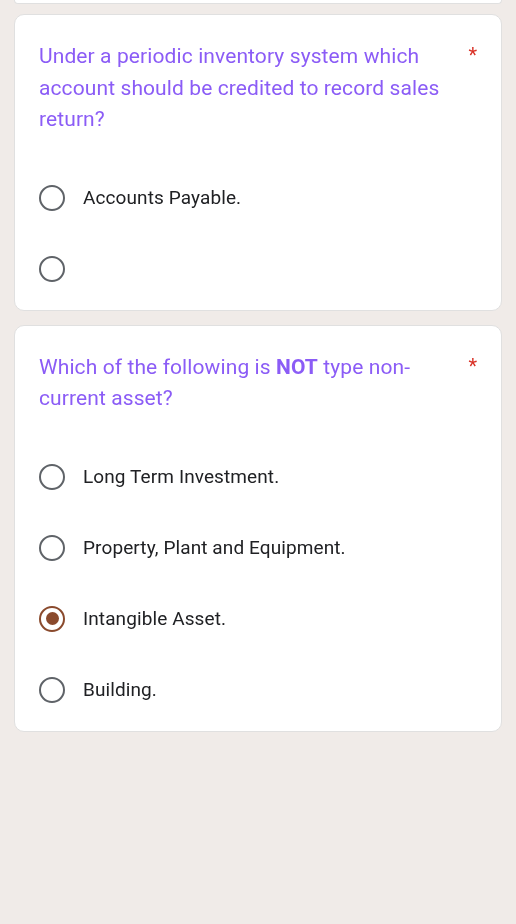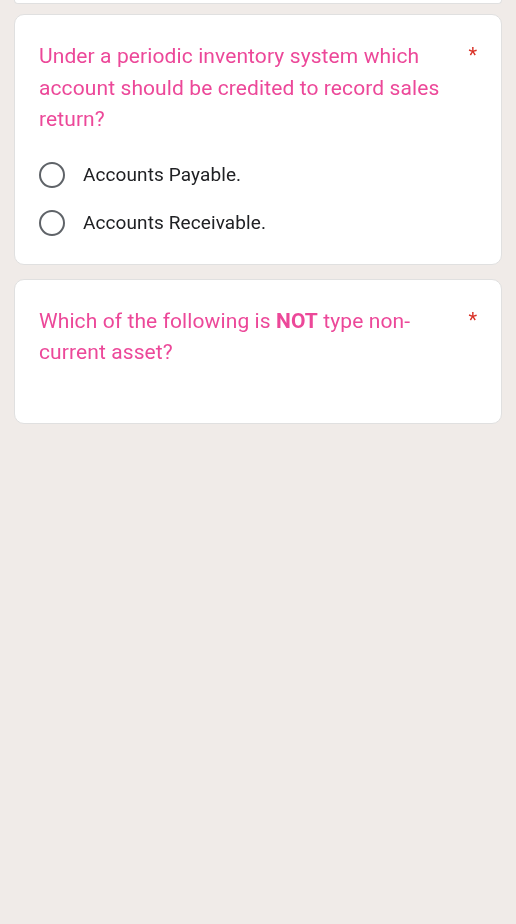--- a/index.html
+++ b/index.html
@@ -18,37 +18,38 @@
     margin-bottom: 14px;
   }
   .question-row {
     display: flex;
     align-items: flex-start;
     margin-bottom: 26px;
   }
   .question-text {
     font-size: 21px;
     line-height: 1.5;
-    color: #ec4899;
+    color: #8b5cf6;
     flex: 1;
     letter-spacing: 0.1px;
   }
   .question-text .bold { font-weight: 700; }
   .required {
     color: #d93025;
     font-size: 20px;
     margin-left: 16px;
     line-height: 1.4;
   }
   .options { display: flex; flex-direction: column; gap: 22px; }
   .option {
     display: flex;
     align-items: center;
     gap: 18px;
     cursor: pointer;
+    margin-top: 23px;
   }
   .radio {
     width: 26px;
     height: 26px;
     border: 2.5px solid #5f6368;
     border-radius: 50%;
     flex-shrink: 0;
     display: flex;
     align-items: center;
     justify-content: center;
@@ -88,25 +89,42 @@
     </div>
     <div class="required">*</div>
   </div>
   <div class="options">
     <div class="option">
       <div class="radio"></div>
       <div class="option-label">Accounts Payable.</div>
     </div>
     <div class="option">
       <div class="radio"></div>
-      <div class="option-label">Accounts Receivable.</div>
     </div>
   </div>
 </div>
 
 <div class="card">
   <div class="question-row">
     <div class="question-text">
       <span>Which of the following is </span><span class="bold">NOT</span><span> type non-current asset?</span>
     </div>
     <div class="required">*</div>
   </div>
+  <div class="options">
+    <div class="option">
+      <div class="radio"></div>
+      <div class="option-label">Long Term Investment.</div>
+    </div>
+    <div class="option">
+      <div class="radio"></div>
+      <div class="option-label">Property, Plant and Equipment.</div>
+    </div>
+    <div class="option">
+      <div class="radio selected"></div>
+      <div class="option-label">Intangible Asset.</div>
+    </div>
+    <div class="option">
+      <div class="radio"></div>
+      <div class="option-label">Building.</div>
+    </div>
+  </div>
 </div>
 
 </body></html>

